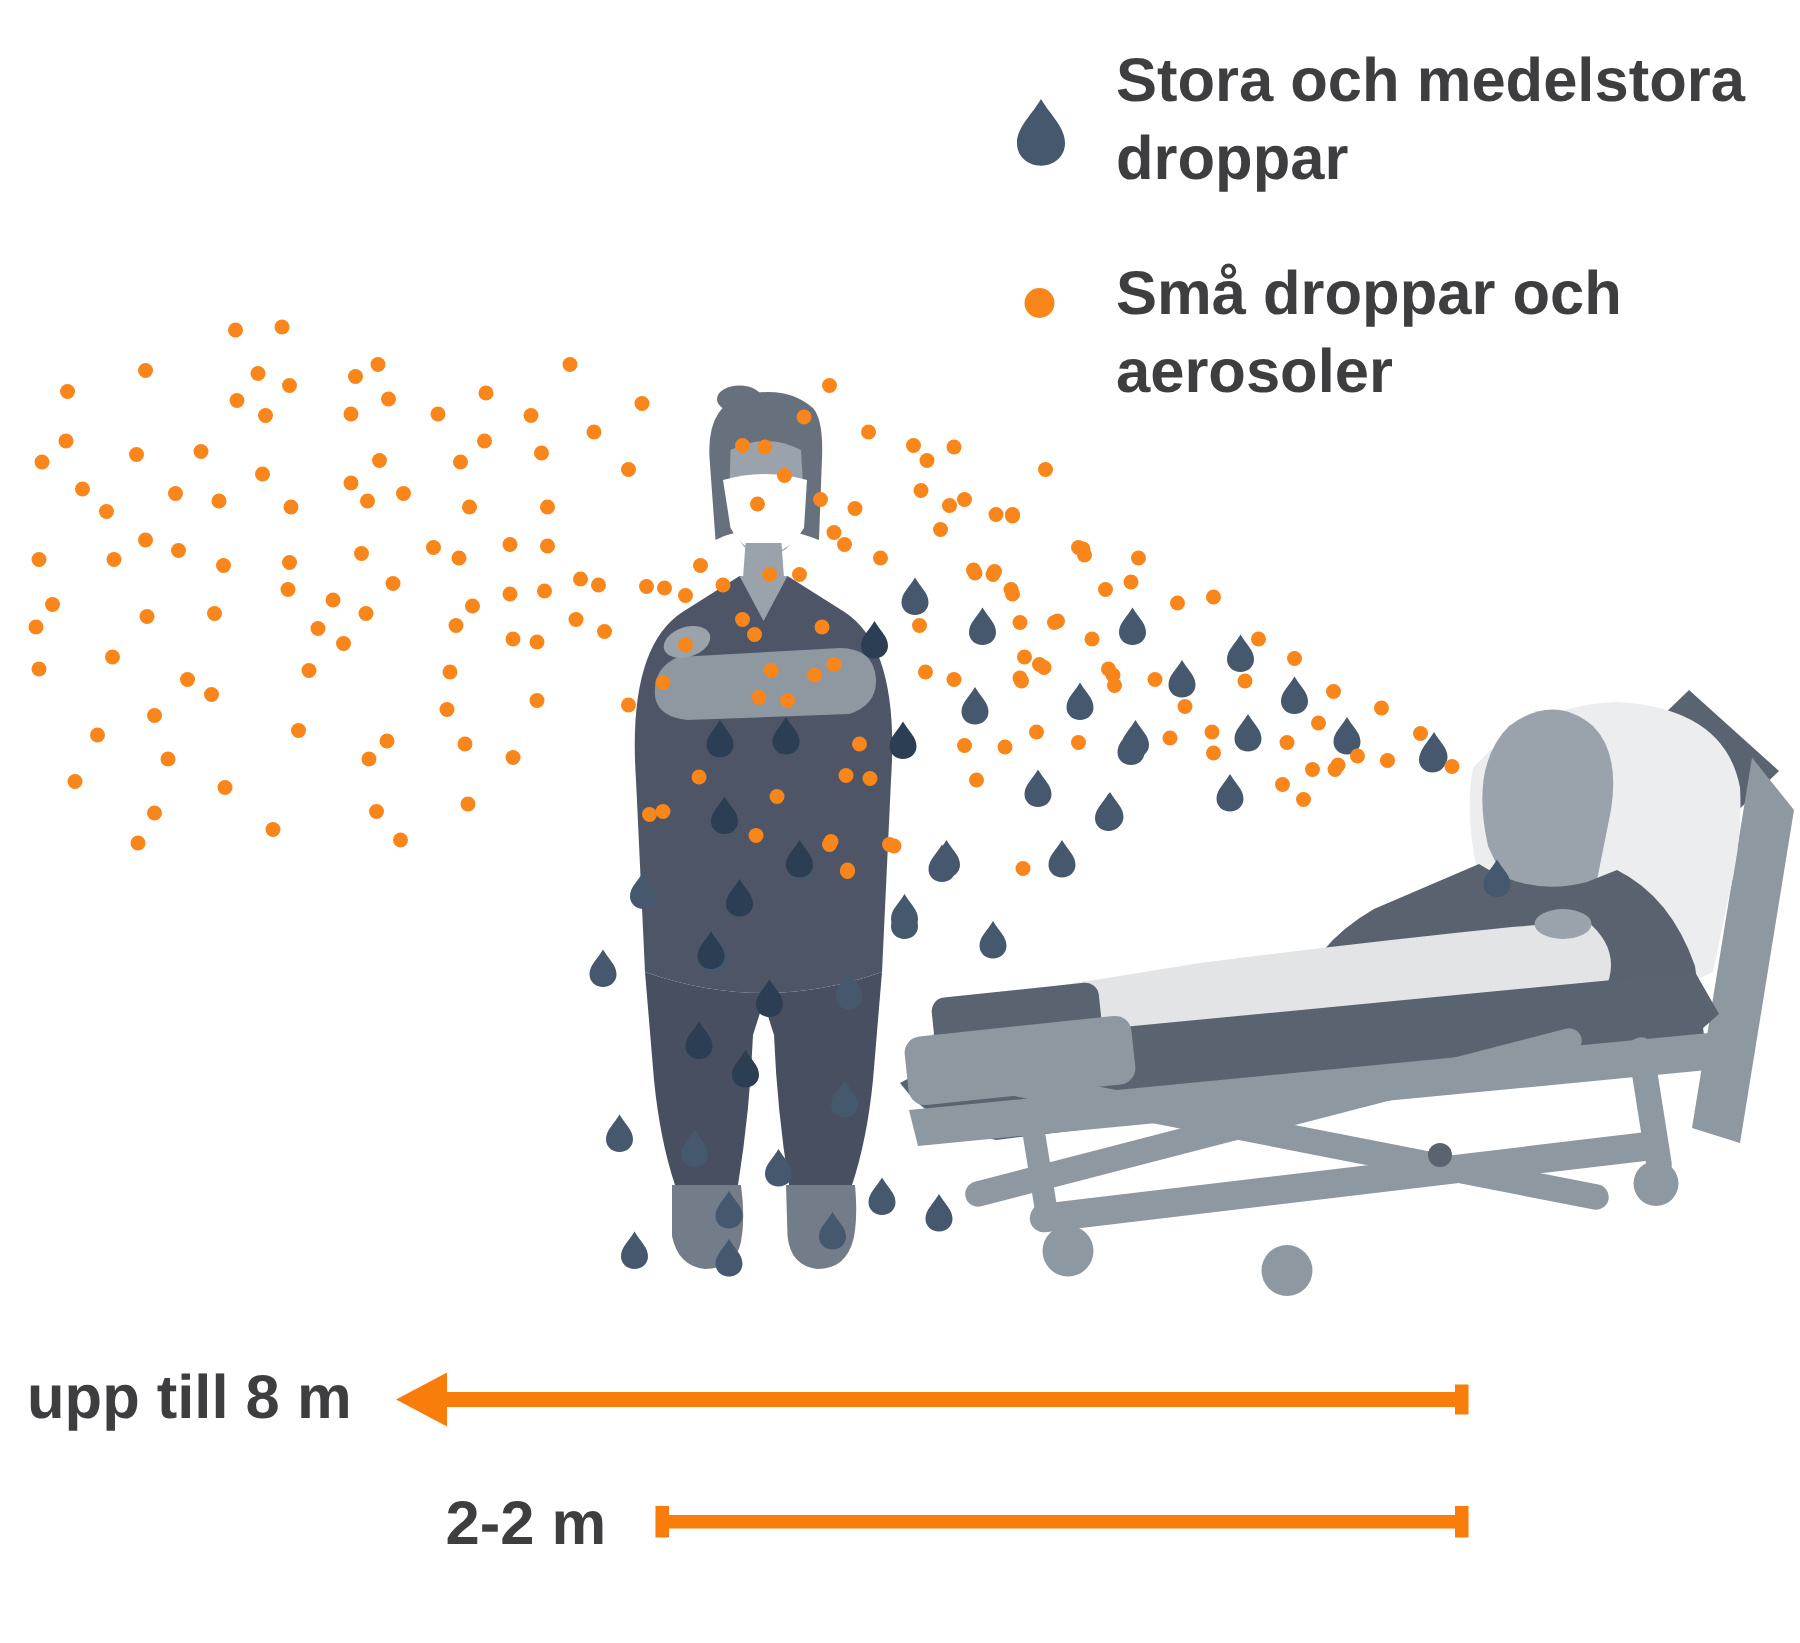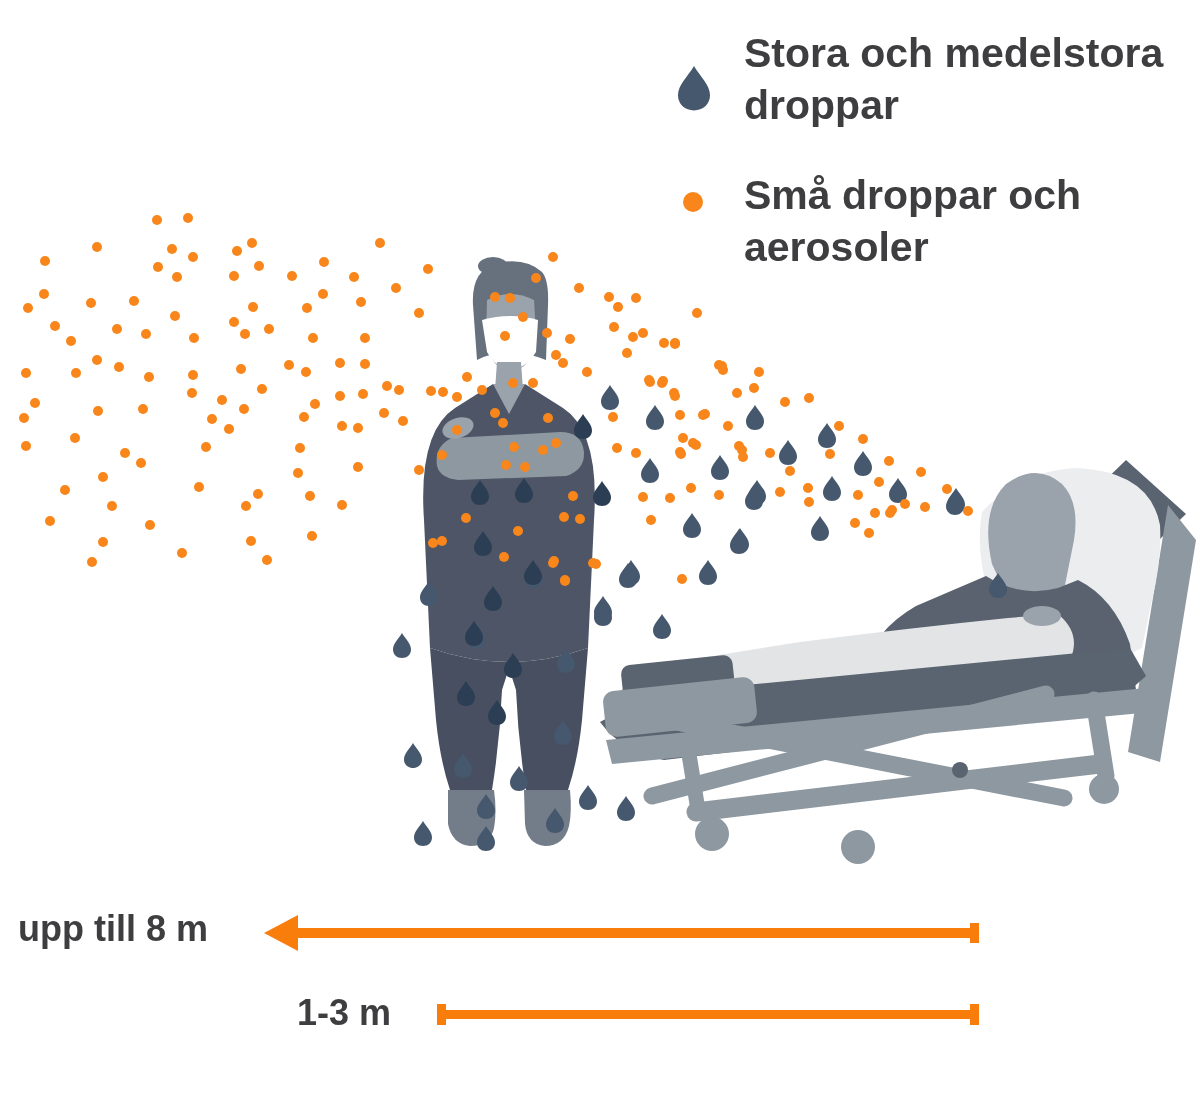--- a/index.html
+++ b/index.html
@@ -3,21 +3,21 @@
 <meta charset="utf-8">
 <style>
   html,body{margin:0;padding:0;background:#ffffff;}
   body{width:1200px;height:1095px;position:relative;overflow:hidden;
        font-family:"Liberation Sans","DejaVu Sans",sans-serif;}
   .stage{position:absolute;left:0;top:0;width:1200px;height:1095px;}
   .label{position:absolute;color:#3E3E40;font-weight:bold;line-height:1.26;}
   .legend-label{font-size:41px;width:480px;}
   .legend-label-1{left:744px;top:28px;}
   .legend-label-2{left:744px;top:170px;}
-  .measure-label{font-size:36px;white-space:nowrap;}
+  .measure-label{font-size:41px;white-space:nowrap;}
   .measure-8m{left:18px;top:906px;}
   .measure-12m{left:297px;top:990px;}
 </style>
 </head>
 <body>
 
 <svg class="stage" viewBox="0 0 1200 1095">
   <defs>
     <path id="drop-shape" d="M0 0 C3.5 6 9 10.5 9 16.5 C9 21.5 5 25 0 25 C-5 25 -9 21.5 -9 16.5 C-9 10.5 -3.5 6 0 0 Z"></path>
   </defs>
@@ -331,13 +331,13 @@
   <g>
     <rect x="441" y="1010" width="534" height="9" fill="#F97D0B"></rect>
     <rect x="437" y="1004" width="9" height="21" fill="#F97D0B"></rect>
     <rect x="970" y="1004" width="9" height="21" fill="#F97D0B"></rect>
   </g>
 </svg>
 
 <div class="label legend-label legend-label-1">Stora och medelstora droppar</div>
 <div class="label legend-label legend-label-2">Små droppar och aerosoler</div>
 <div class="label measure-label measure-8m">upp till 8 m</div>
-<div class="label measure-label measure-12m">1-3 m</div>
+<div class="label measure-label measure-12m">2-2 m</div>
 
 </body></html>

